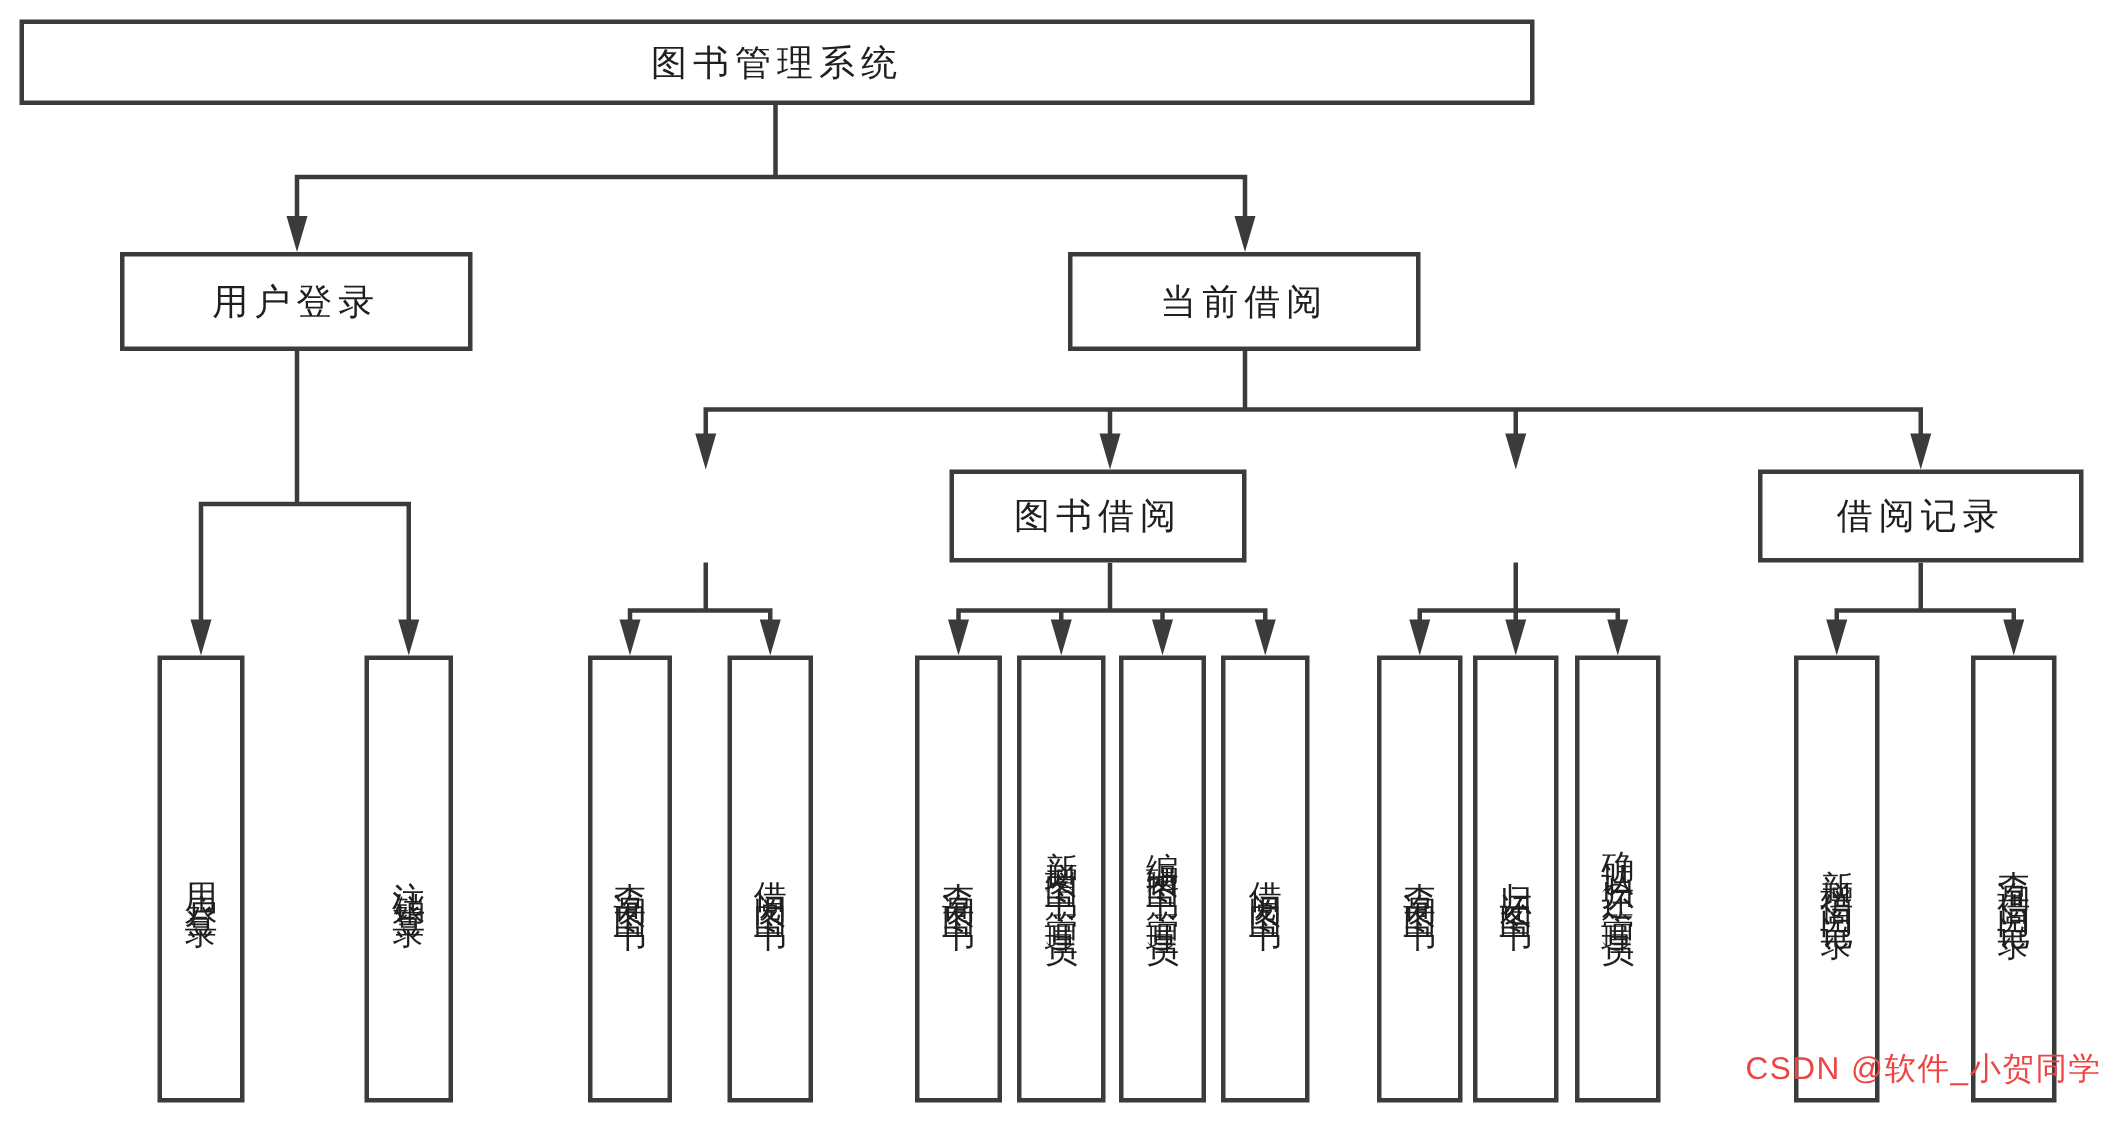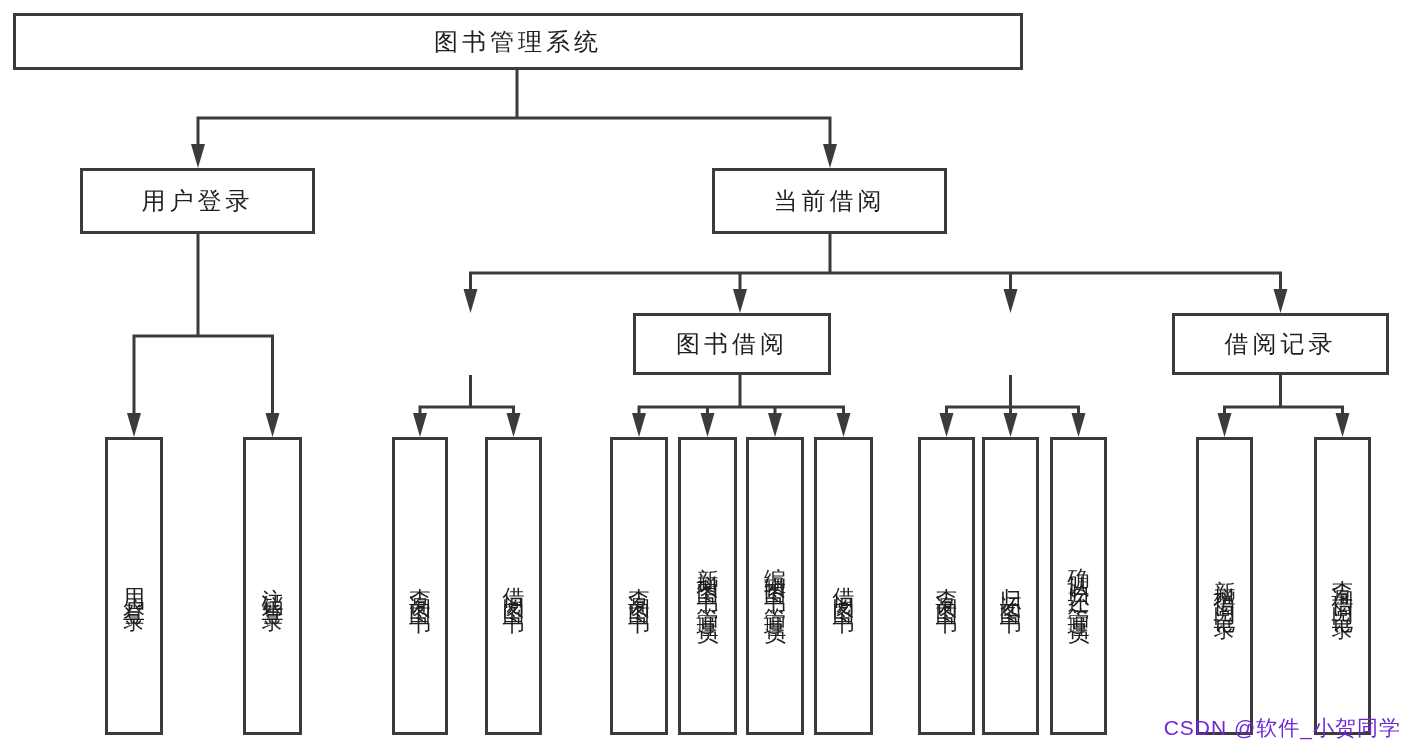--- a/index.html
+++ b/index.html
@@ -46,23 +46,23 @@
   .vbox {
     writing-mode: vertical-rl;
     text-orientation: mixed;
     font-size: 22px;
     letter-spacing: 8px;
     line-height: 1;
   }
   .watermark {
     position: absolute;
     right: 4px;
-    top: 714px;
+    top: 698px;
     font-size: 21px;
-    color: #6d28d9;
+    color: #ef4444;
     letter-spacing: 1px;
     z-index: 10;
     white-space: nowrap;
   }
 </style>
 </head>
 <body>
 
 <div class="canvas">
 

